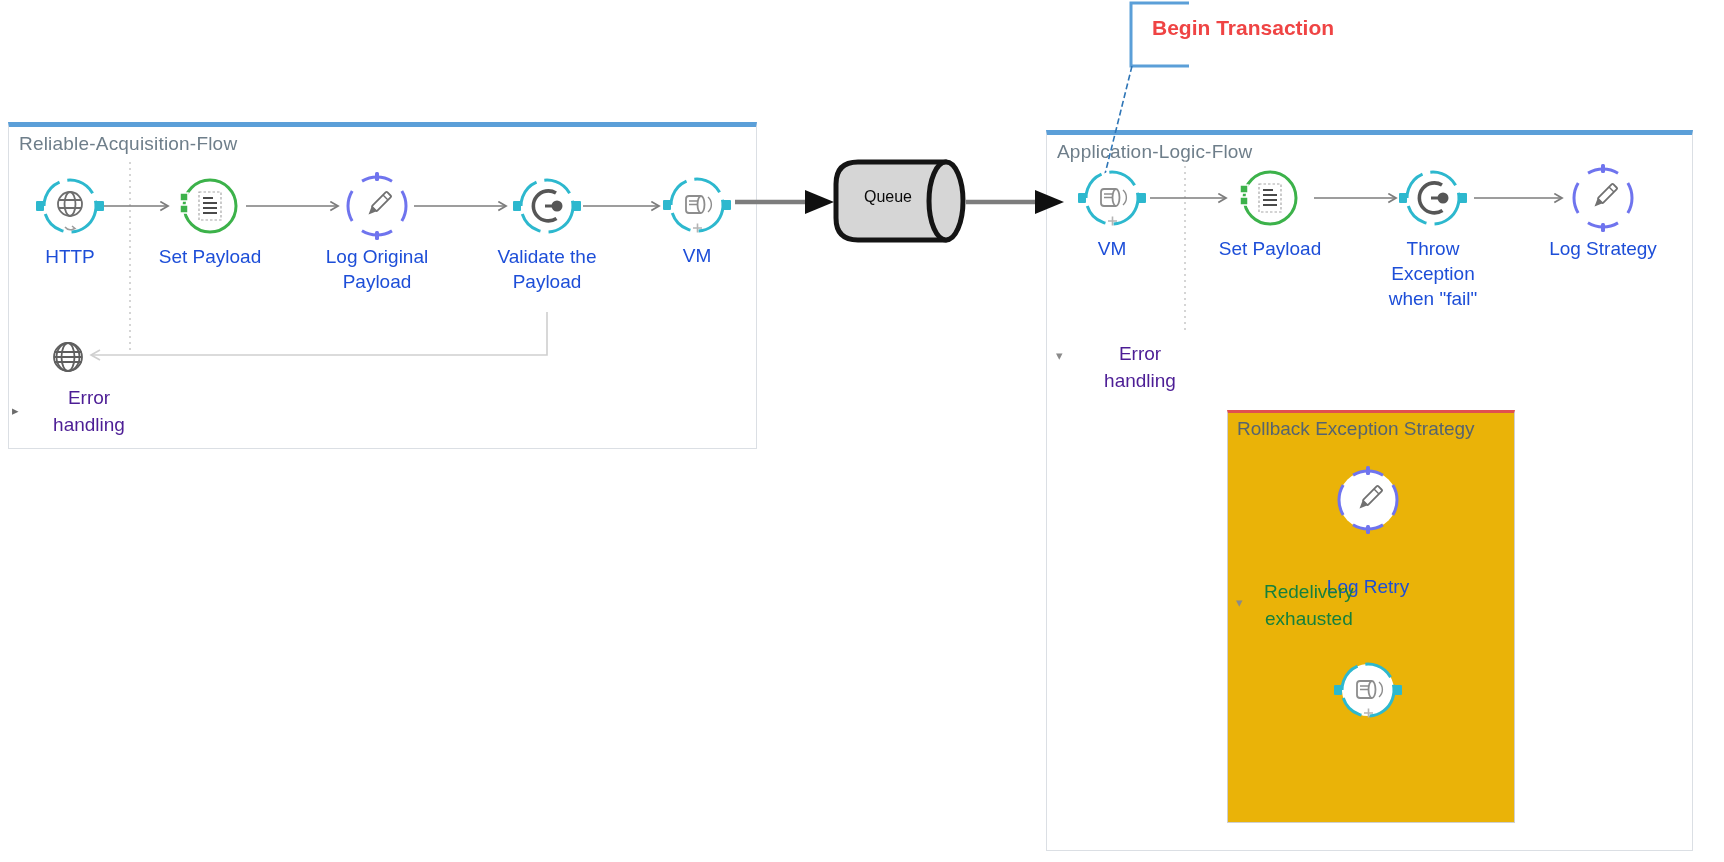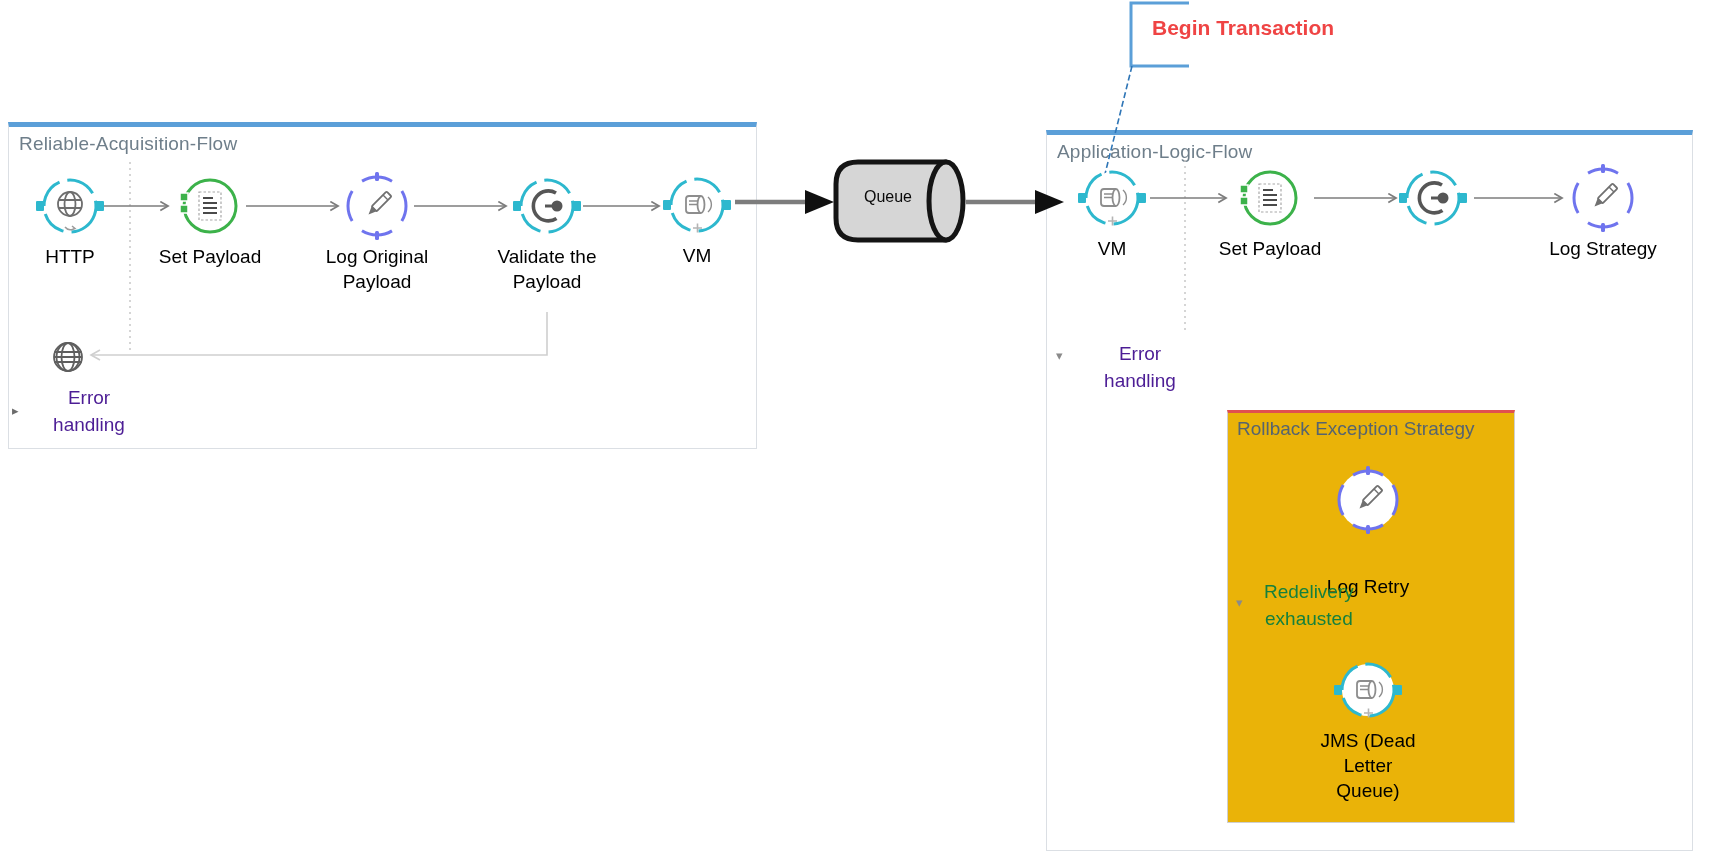--- a/index.html
+++ b/index.html
@@ -2,21 +2,21 @@
 <html><head>
 <meta charset="utf-8">
 <style>
   html,body{margin:0;padding:0;background:#ffffff;}
   body{width:1724px;height:862px;position:relative;overflow:hidden;
        font-family:"Liberation Sans","DejaVu Sans",sans-serif;}
   .flow-box{position:absolute;background:#fff;border:1px solid #dbdfe4;border-top:5px solid #5b9fd8;}
   .flow-title{position:absolute;left:10px;top:6px;font-size:19px;color:#6e7e8a;letter-spacing:.2px;}
   .node{position:absolute;width:136px;display:flex;flex-direction:column;align-items:center;}
   .node svg{display:block;}
-  .nlabel{margin-top:4px;font-size:19px;line-height:25px;color:#000000;text-align:center;white-space:pre-line;}
+  .nlabel{margin-top:4px;font-size:19px;line-height:25px;color:#1d4ed8;text-align:center;white-space:pre-line;}
   .overlay{position:absolute;left:0;top:0;pointer-events:none;}
   .queue-label{position:absolute;left:836px;top:188px;width:104px;text-align:center;
                font-size:16px;color:#0a0a0a;}
   .callout-label{position:absolute;left:1152px;top:16px;font-size:21px;font-weight:bold;color:#ef4444;}
   .eh-text{position:absolute;font-size:19px;line-height:27px;color:#4c1d95;text-align:center;white-space:pre-line;}
   .tri{position:absolute;color:#6c6c6c;font-size:13px;line-height:13px;}
   .rollback{position:absolute;left:1227px;top:410px;width:286px;height:409px;background:#eab308;
             border:1px solid #cfcfcf;border-top:3px solid #e05050;}
   .rollback-title{position:absolute;left:9px;top:5px;font-size:19px;color:#56646f;}
   .redelivery{position:absolute;left:1264px;top:578px;font-size:19px;line-height:27px;color:#15803d;
@@ -196,20 +196,23 @@
 
 <div class="node" style="left:1365px;top:164px;">
   <svg width="68" height="68" viewBox="0 0 68 68">
     <circle cx="34" cy="34" r="26" fill="#fff" stroke="#2db8ce" stroke-width="3" stroke-dasharray="30 8 26 8 30 8" transform="rotate(20 34 34)"></circle>
     <rect x="0" y="29" width="8" height="10" rx="1" fill="#2db8ce"></rect>
     <rect x="60" y="29" width="8" height="10" rx="1" fill="#2db8ce"></rect>
     <path d="M43 21 a15 15 0 1 0 0.5 25.5" fill="none" stroke="#565656" stroke-width="3.6"></path>
     <path d="M32 34 h11" stroke="#565656" stroke-width="3"></path>
     <circle cx="44" cy="34" r="5.5" fill="#565656"></circle>
   </svg>
+  <div class="nlabel">Throw
+Exception
+when "fail"</div>
 </div>
 
 <div class="node" style="left:1535px;top:164px;">
   <svg width="68" height="68" viewBox="0 0 68 68">
     <circle cx="34" cy="34" r="29" fill="#fff" stroke="#6f74ee" stroke-width="3" stroke-dasharray="31.5 14" stroke-dashoffset="15.75" transform="rotate(-90 34 34)"></circle>
     <rect x="32" y="0" width="4" height="9" rx="1.5" fill="#6f74ee"></rect>
     <rect x="32" y="59" width="4" height="9" rx="1.5" fill="#6f74ee"></rect>
     <g transform="rotate(45 34 34)">
       <rect x="30.5" y="17" width="7" height="21" rx="1" fill="none" stroke="#707070" stroke-width="1.8"></rect>
       <path d="M30.5 38 L34 46 L37.5 38 Z" fill="#707070"></path>
@@ -251,16 +254,13 @@
     <rect x="0" y="29" width="8" height="10" rx="1" fill="#2db8ce"></rect>
     <rect x="60" y="29" width="8" height="10" rx="1" fill="#2db8ce"></rect>
     <g fill="none" stroke="#8d8d8d" stroke-width="1.8">
       <path d="M38 25 h-12 q-3 0 -3 3 v11 q0 3 3 3 h12"></path>
       <ellipse cx="38" cy="33.5" rx="3.5" ry="8.5"></ellipse>
       <path d="M26 30 h9 M26 33.5 h9" stroke-width="1.6"></path>
       <path d="M45 26 a10 10 0 0 1 0 15" stroke-width="1.4"></path>
     </g>
     <path d="M30 57 h9 M34.5 52.5 v9" stroke="#b4b4b4" stroke-width="1.6"></path>
   </svg>
-  <div class="nlabel">JMS (Dead
-Letter
-Queue)</div>
 </div>
 
 </body></html>

